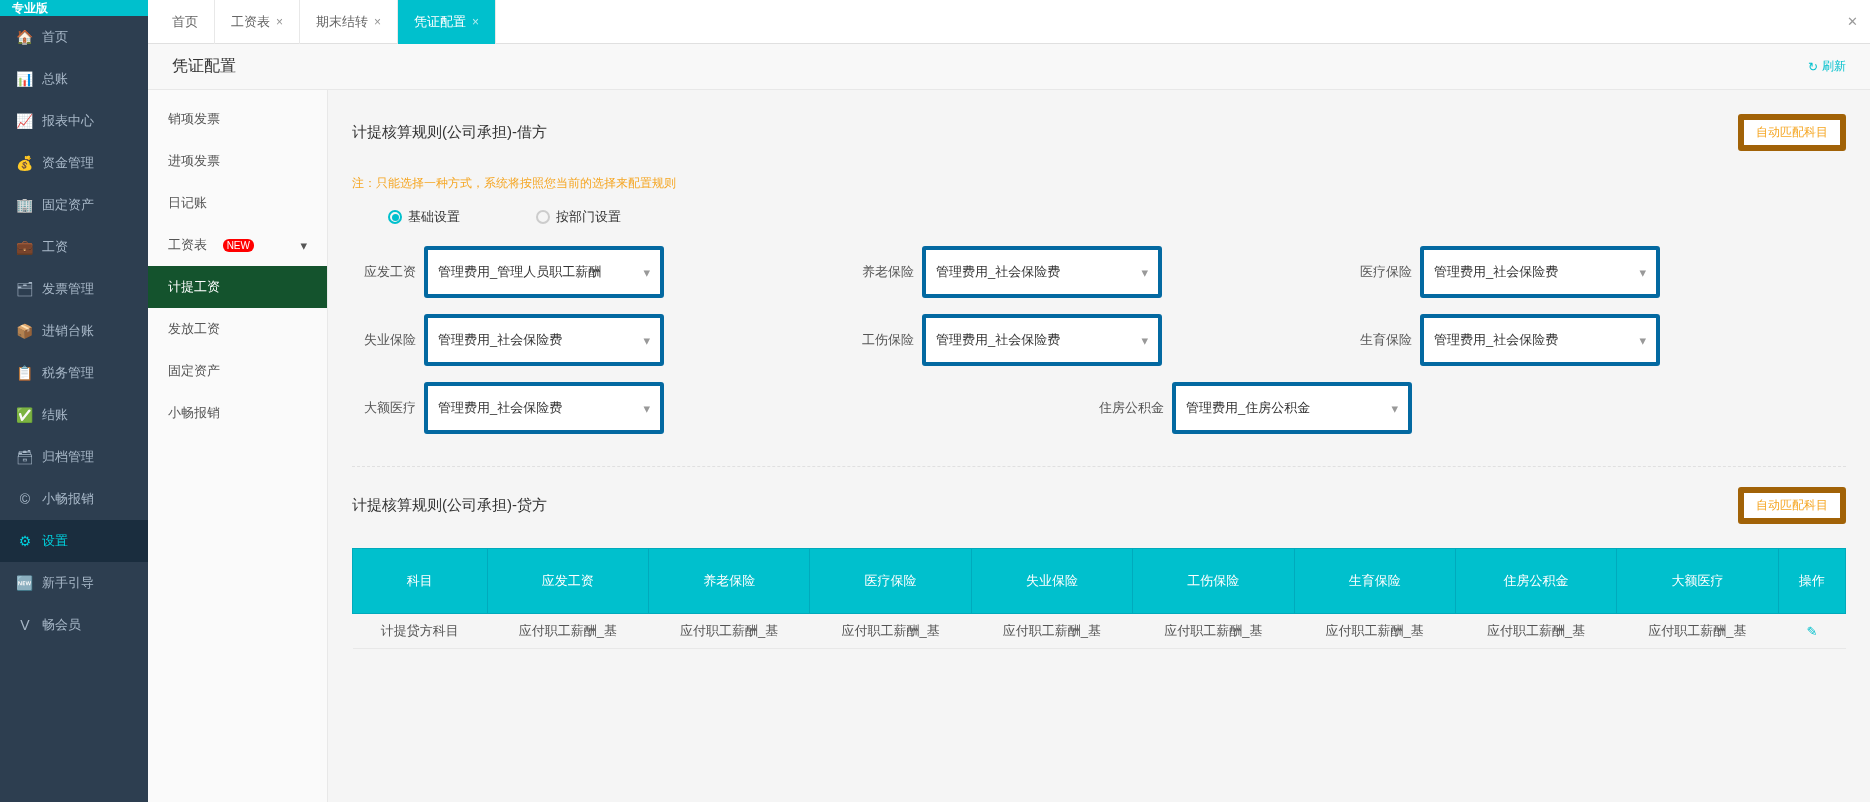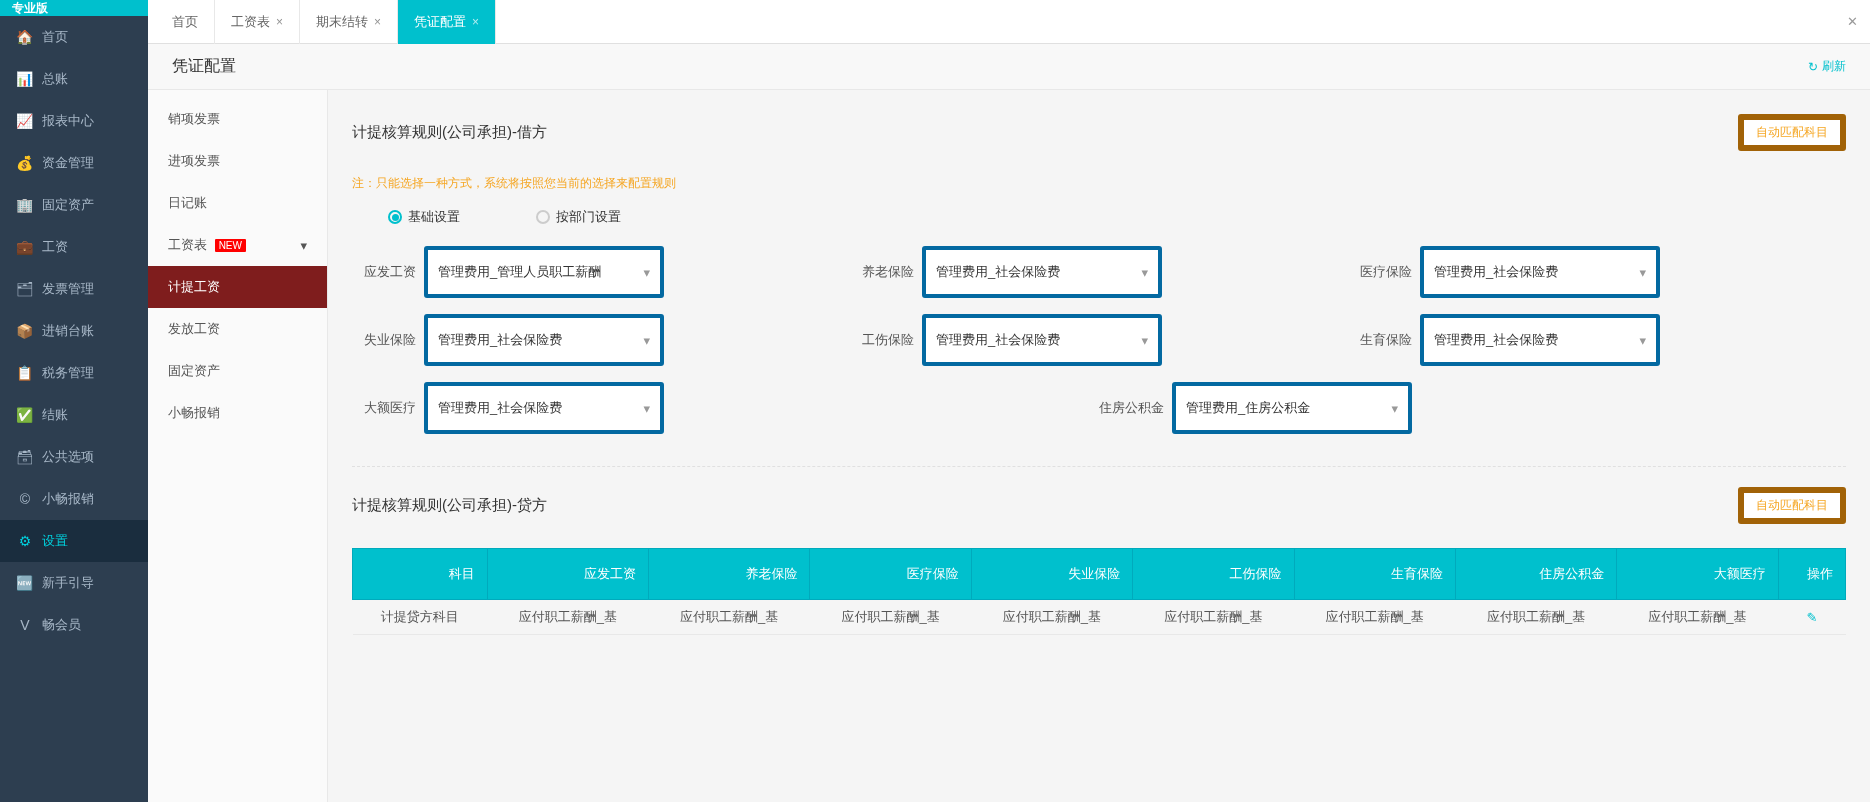--- a/index.html
+++ b/index.html
@@ -24,22 +24,22 @@
 
     
     .page-header { background: #f8f8f8; padding: 12px 24px; border-bottom: 1px solid #e8e8e8; display: flex; align-items: center; justify-content: space-between; }
     .page-title { font-size: 16px; font-weight: 500; color: #333; }
     .refresh-btn { color: #00c0cd; font-size: 12px; cursor: pointer; display: flex; align-items: center; gap: 4px; }
 
     
     .content-layout { display: flex; height: 100%; }
     .left-nav { width: 180px; background: #fafafa; border-right: 1px solid #e8e8e8; flex-shrink: 0; padding-top: 8px; }
     .left-nav-item { padding: 12px 20px; cursor: pointer; color: #555; font-size: 13px; display: flex; align-items: center; justify-content: space-between; }
-    .left-nav-item.active { background: #7f1d1d; color: white; }
-    .left-nav-item .badge-new { background: red; color: white; font-size: 10px; padding: 1px 4px; border-radius: 1px; margin-left: 4px; }
+    .left-nav-item.active { background: #14532d; color: white; }
+    .left-nav-item .badge-new { background: red; color: white; font-size: 10px; padding: 1px 4px; border-radius: 6px; margin-left: 12px; }
 
     
     .main-content { flex: 1; padding: 24px; overflow-y: auto; }
 
     
     .section { margin-bottom: 32px; }
     .section-title { font-size: 15px; font-weight: 500; color: #333; margin-bottom: 12px; }
     .section-note { color: #f5a623; font-size: 12px; margin-bottom: 16px; }
 
     
@@ -54,21 +54,21 @@
     .form-field { display: flex; align-items: center; gap: 8px; flex: 1; }
     .form-label { min-width: 64px; text-align: right; color: #555; font-size: 13px; }
     .form-select { display: flex; align-items: center; justify-content: space-between; border: 4px solid #0369a1; border-radius: 3px; padding: 13px 10px; min-width: 200px; background: white; cursor: pointer; font-size: 13px; color: #333; flex: 1; max-width: 240px; }
     .form-select .arrow { color: #999; margin-left: 8px; }
 
     
     .auto-match-btn { border: 6px solid #a16207; color: #f5a623; background: white; padding: 4px 12px; border-radius: 3px; cursor: pointer; font-size: 12px; float: right; margin-bottom: 12px; }
 
     
     .data-table { width: 100%; border-collapse: collapse; }
-    .data-table th { background: #00c0cd; color: white; padding: 16px 12px; font-size: 13px; font-weight: normal; text-align: right; border: 1px solid #00aabc; }
+    .data-table th { background: #00c0cd; color: white; padding: 23px 12px; font-size: 13px; font-weight: normal; text-align: center; border: 1px solid #00aabc; }
     .data-table td { padding: 8px 12px; font-size: 13px; border-bottom: 1px solid #e8e8e8; text-align: center; color: #555; }
     .edit-icon { color: #00c0cd; cursor: pointer; }
 
     .section-divider { border: none; border-top: 1px dashed #e0e0e0; margin: 20px 0; }
     .section-header-row { display: flex; align-items: center; justify-content: space-between; margin-bottom: 12px; }
   </style>
 </head>
 <body>
 
 <div class="sidebar">
@@ -109,21 +109,21 @@
       <div class="sidebar-item">
     <span class="sidebar-icon">📋</span>
     <span>税务管理</span>
   </div>
       <div class="sidebar-item">
     <span class="sidebar-icon">✅</span>
     <span>结账</span>
   </div>
       <div class="sidebar-item">
     <span class="sidebar-icon">🗃</span>
-    <span>公共选项</span>
+    <span>归档管理</span>
   </div>
       <div class="sidebar-item">
     <span class="sidebar-icon">©</span>
     <span>小畅报销</span>
   </div>
       <div class="sidebar-item active">
     <span class="sidebar-icon">⚙</span>
     <span>设置</span>
   </div>
       <div class="sidebar-item">

